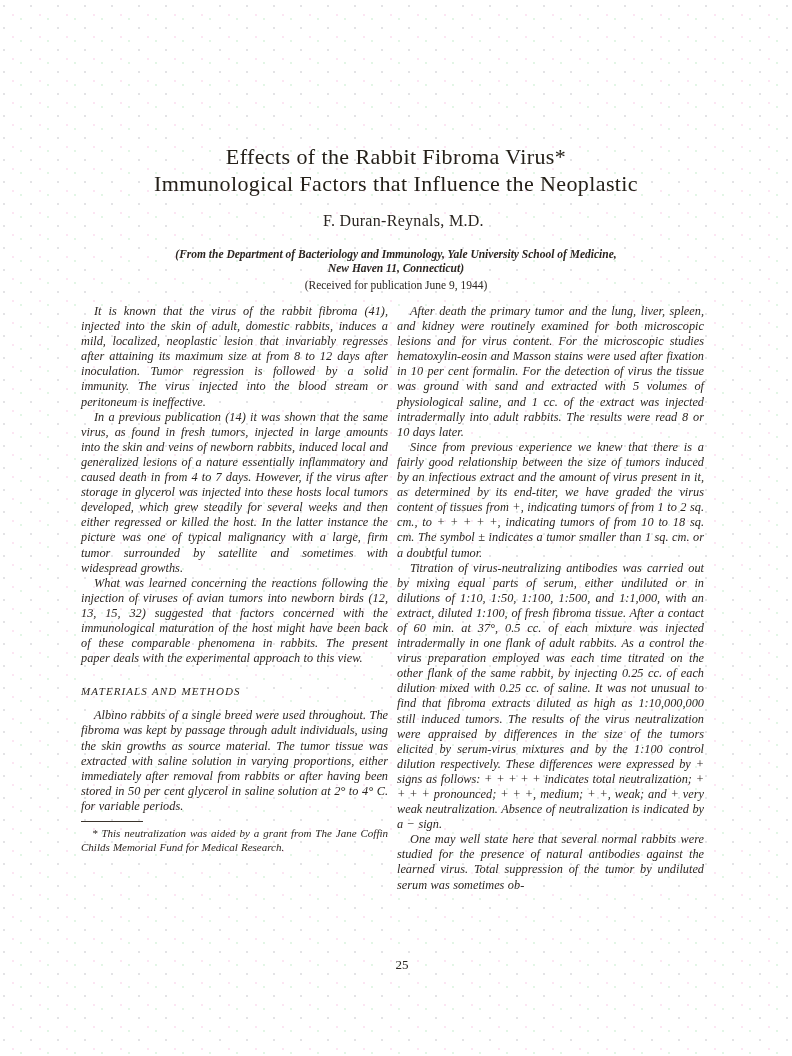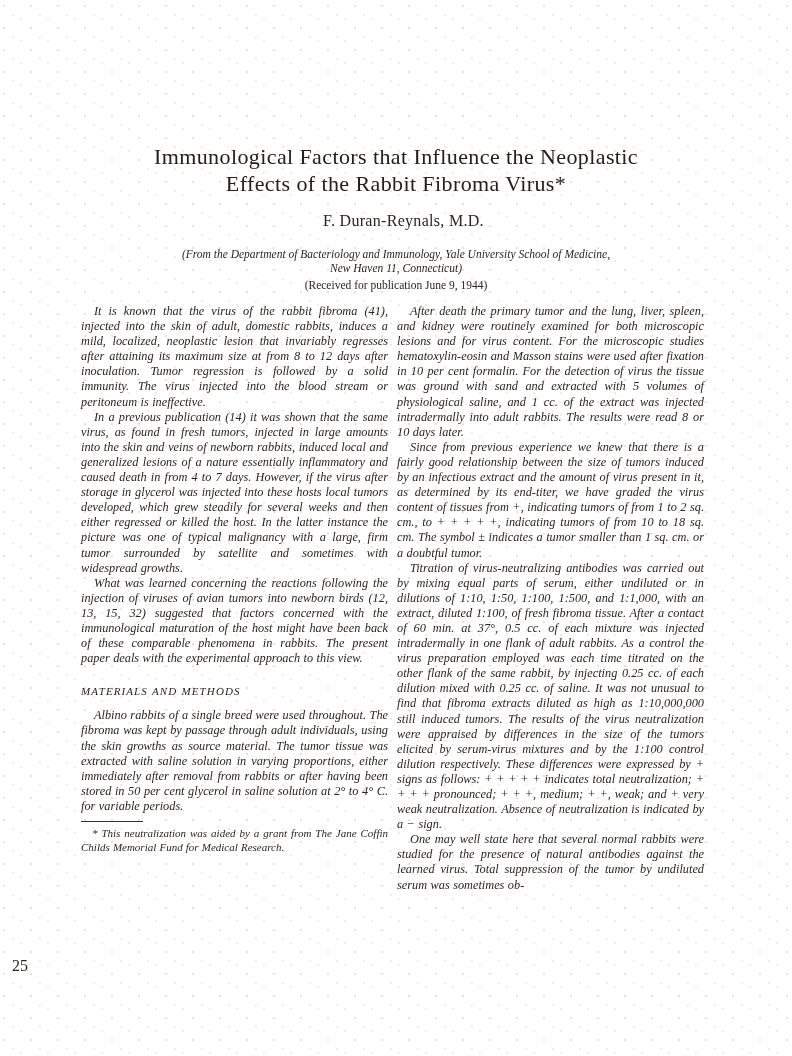--- a/index.html
+++ b/index.html
@@ -35,20 +35,21 @@
     margin-top: 15px;
     font-size: 16px;
     letter-spacing: 0.3px;
     margin-left: 15px;
   }
   .affiliation {
     margin-top: 17px;
     font-style: italic;
     font-size: 11.5px;
     line-height: 14px;
+    font-weight: bold;
   }
   .affiliation .aline { display: block; }
   .received {
     margin-top: 4px;
     font-size: 11.5px;
   }
   .columns {
     width: 630px;
     margin: 13px auto 0 auto;
     display: flex;
@@ -77,33 +78,33 @@
   }
   .footnote {
     font-size: 11px;
     line-height: 13.8px;
     text-indent: 11px;
   }
   .page-number {
     position: absolute;
     left: 12px; right: 0;
     top: 957px;
-    text-align: left;
-    font-size: 16px;
+    text-align: center;
+    font-size: 13px;
   }
 </style>
 </head>
 <body>
 
 <div class="page">
 
   <header>
     <h1 class="title">
+      <span class="tline">Effects of the Rabbit Fibroma Virus*</span>
       <span class="tline">Immunological Factors that Influence the Neoplastic</span>
-      <span class="tline">Effects of the Rabbit Fibroma Virus*</span>
     </h1>
     <div class="author">F. Duran-Reynals, M.D.</div>
     <div class="affiliation">
       <span class="aline">(From the Department of Bacteriology and Immunology, Yale University School of Medicine,</span>
       <span class="aline">New Haven 11, Connecticut)</span>
     </div>
     <div class="received">(Received for publication June 9, 1944)</div>
   </header>
 
   <div class="columns">

